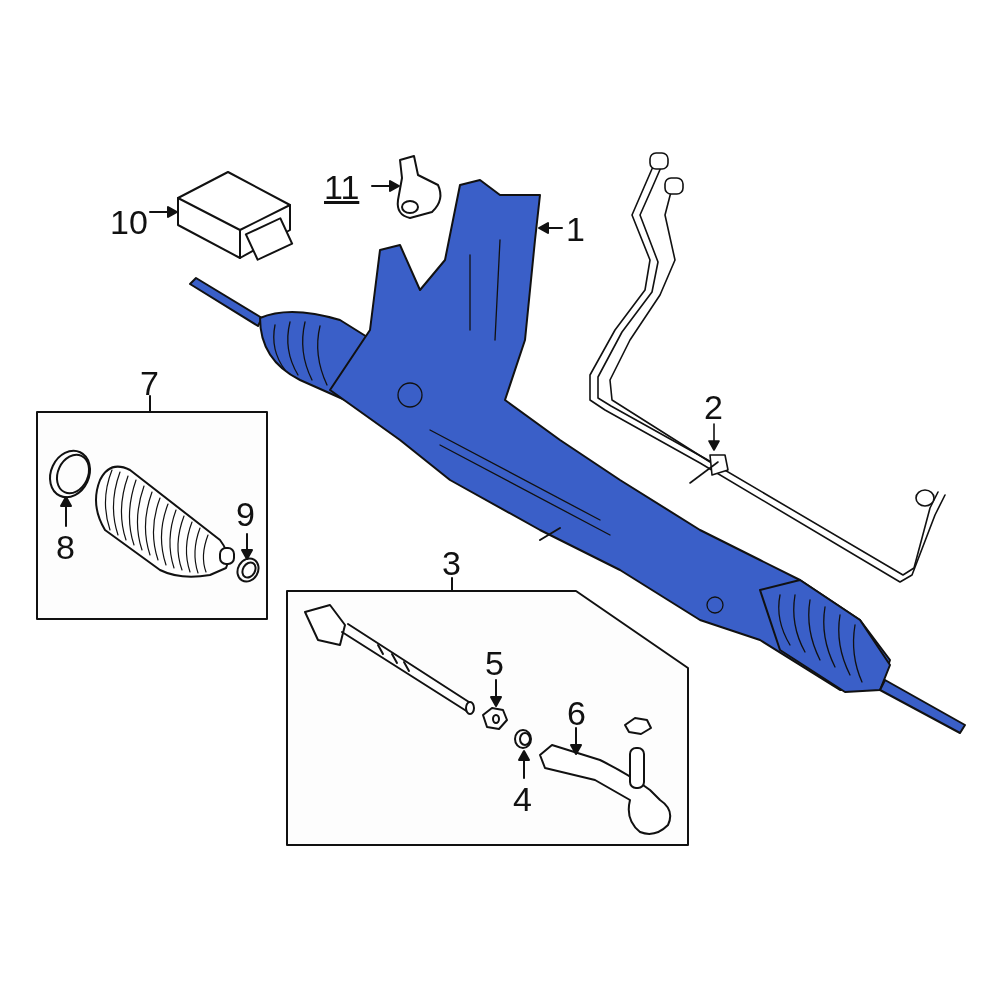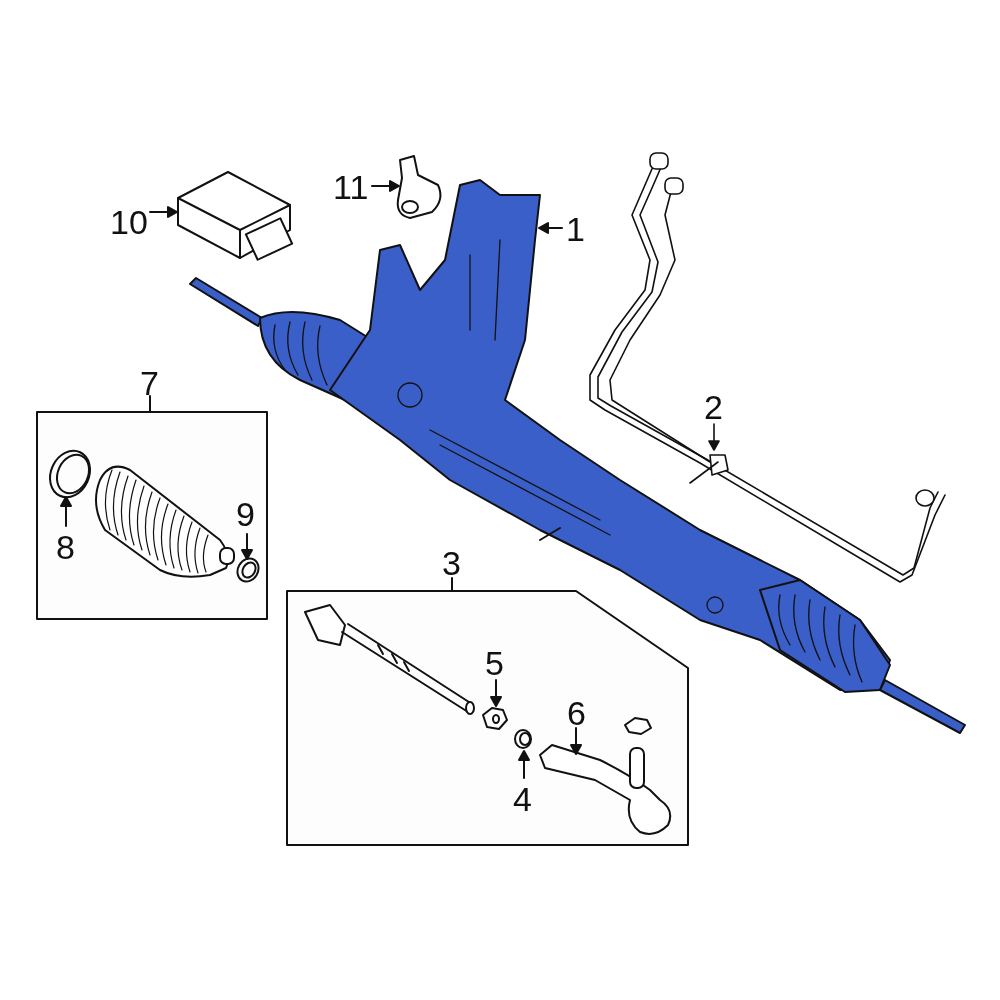--- a/index.html
+++ b/index.html
@@ -160,13 +160,13 @@
 <div class="callout" style="left:566px;top:212px;">1</div>
 <div class="callout" style="left:704px;top:390px;">2</div>
 <div class="callout" style="left:442px;top:546px;">3</div>
 <div class="callout" style="left:513px;top:782px;">4</div>
 <div class="callout" style="left:485px;top:646px;">5</div>
 <div class="callout" style="left:567px;top:696px;">6</div>
 <div class="callout" style="left:140px;top:366px;">7</div>
 <div class="callout" style="left:56px;top:530px;">8</div>
 <div class="callout" style="left:236px;top:497px;">9</div>
 <div class="callout" style="left:110px;top:205px;">10</div>
-<div class="callout" style="left:333px;top:170px;">11</div>
+<div class="callout" style="left:324px;top:170px;text-decoration:underline;">11</div>
 
 </body></html>

